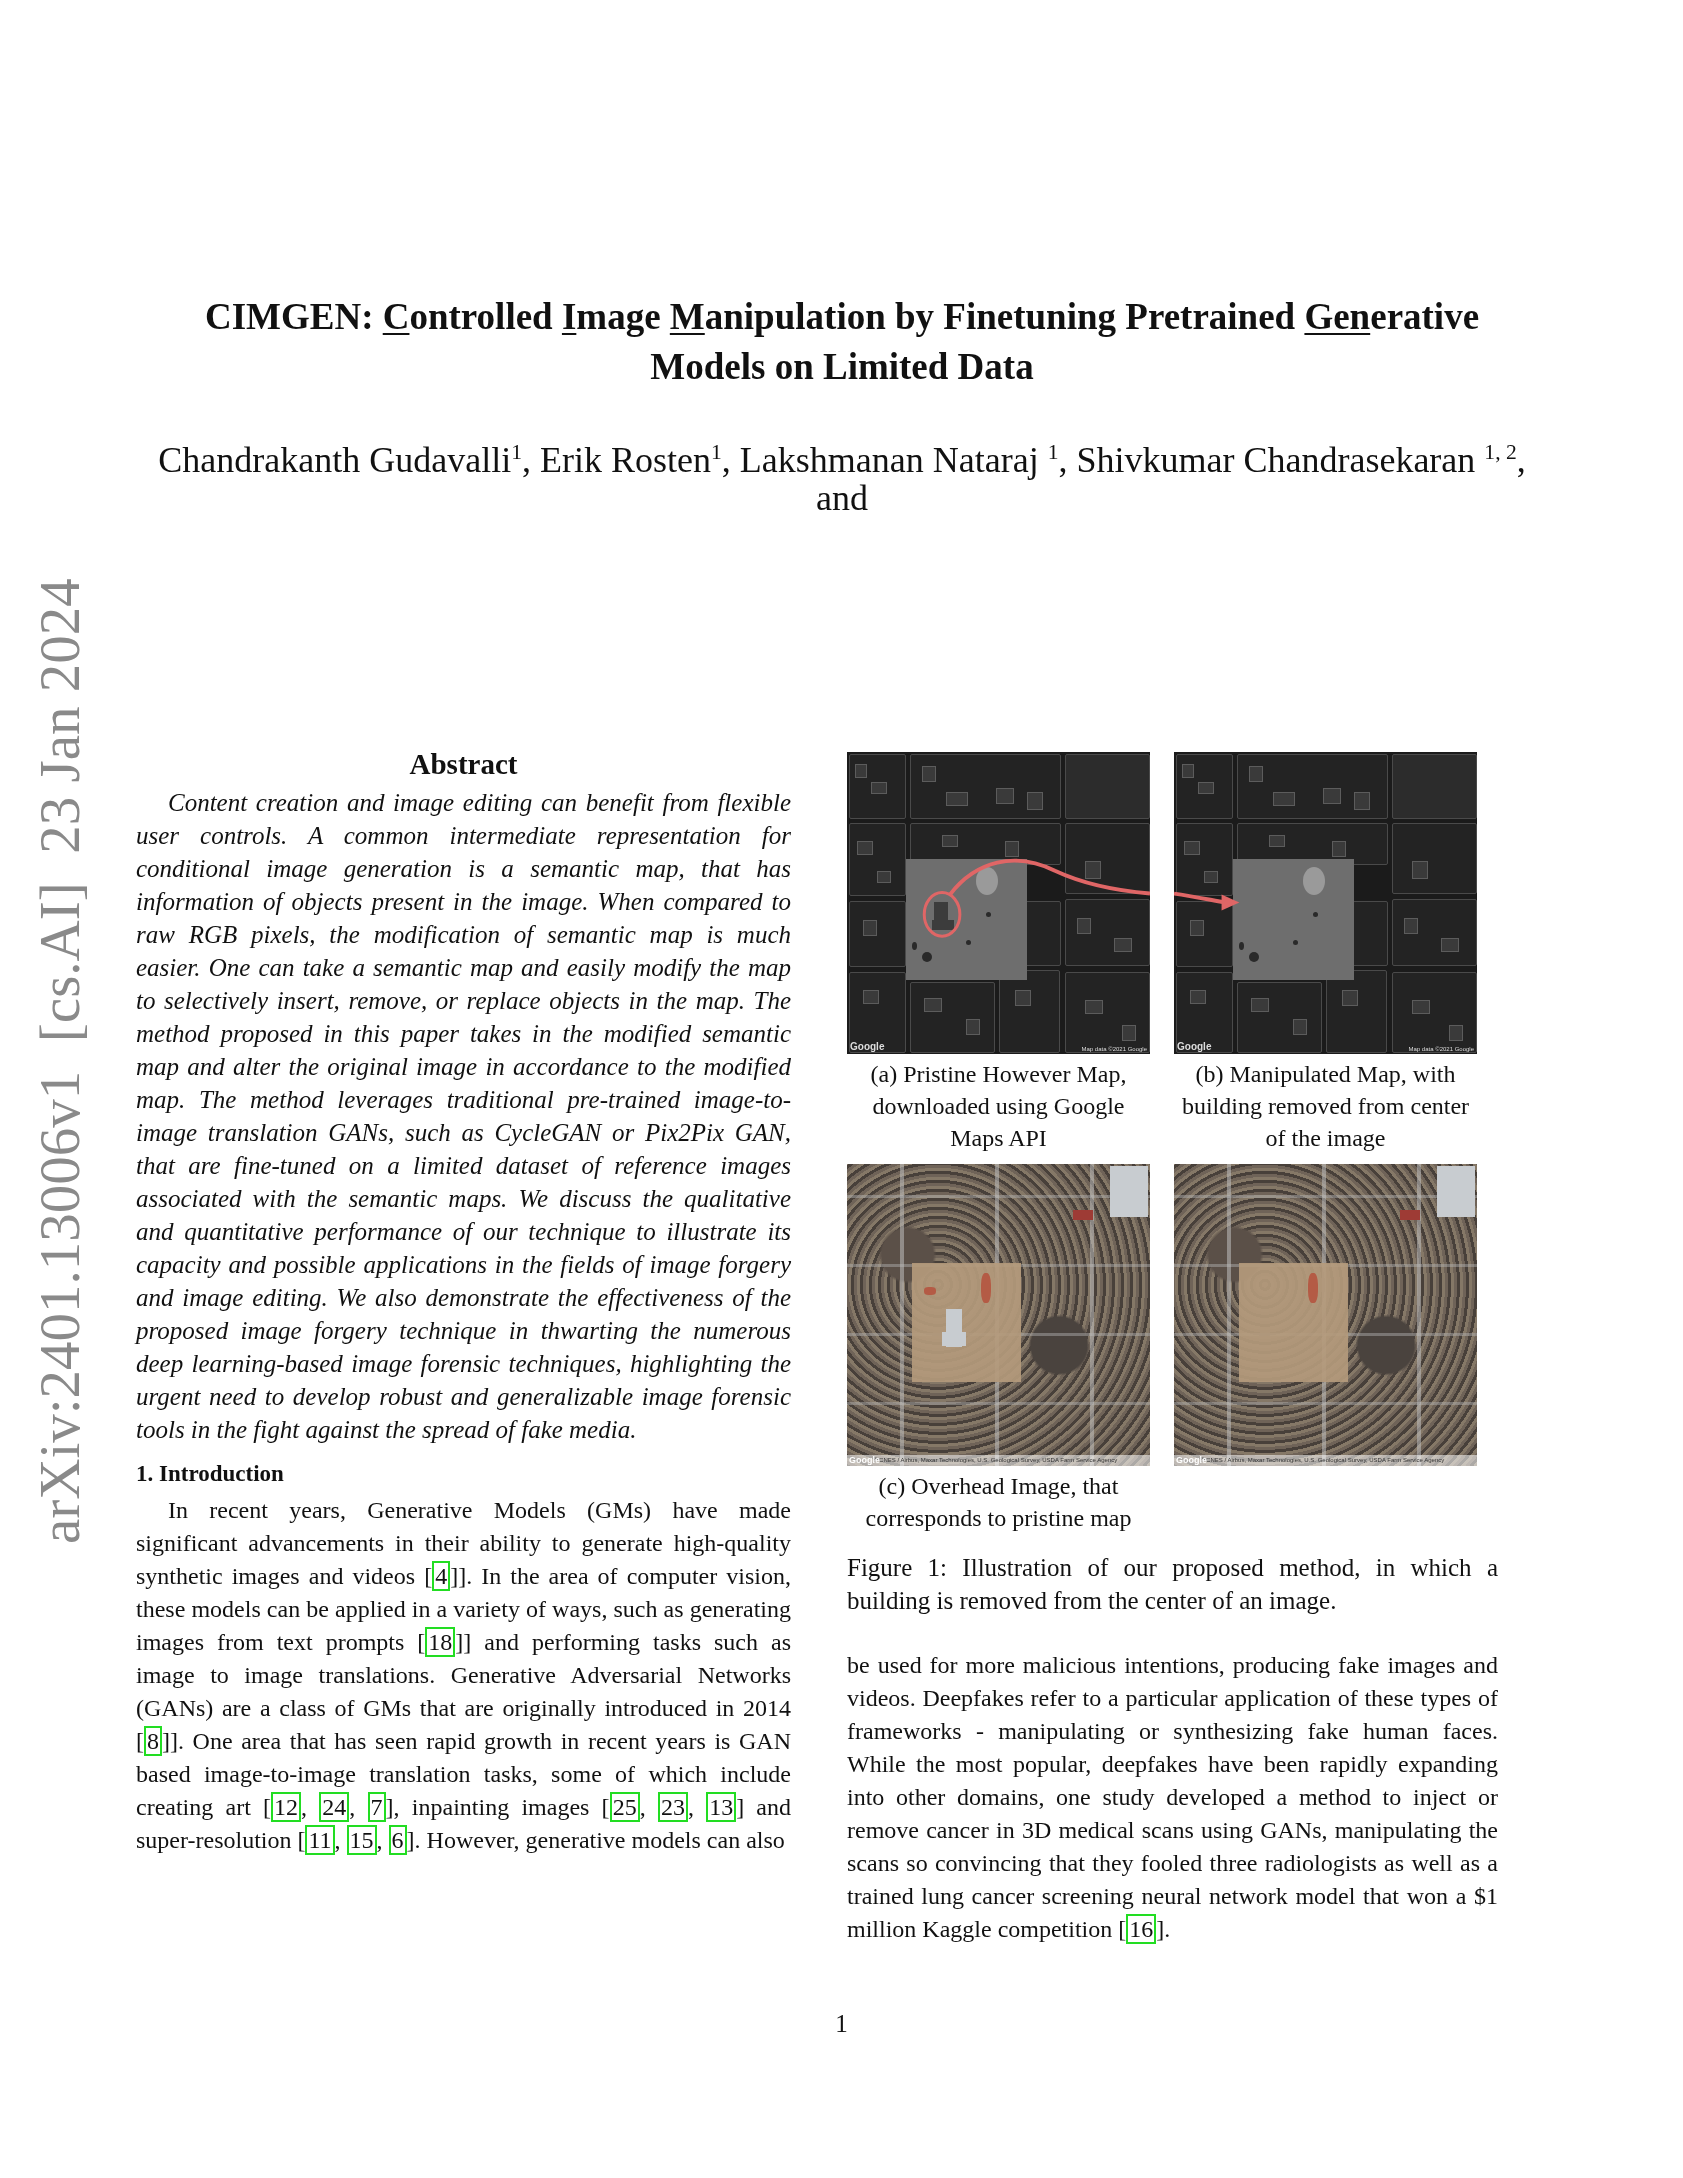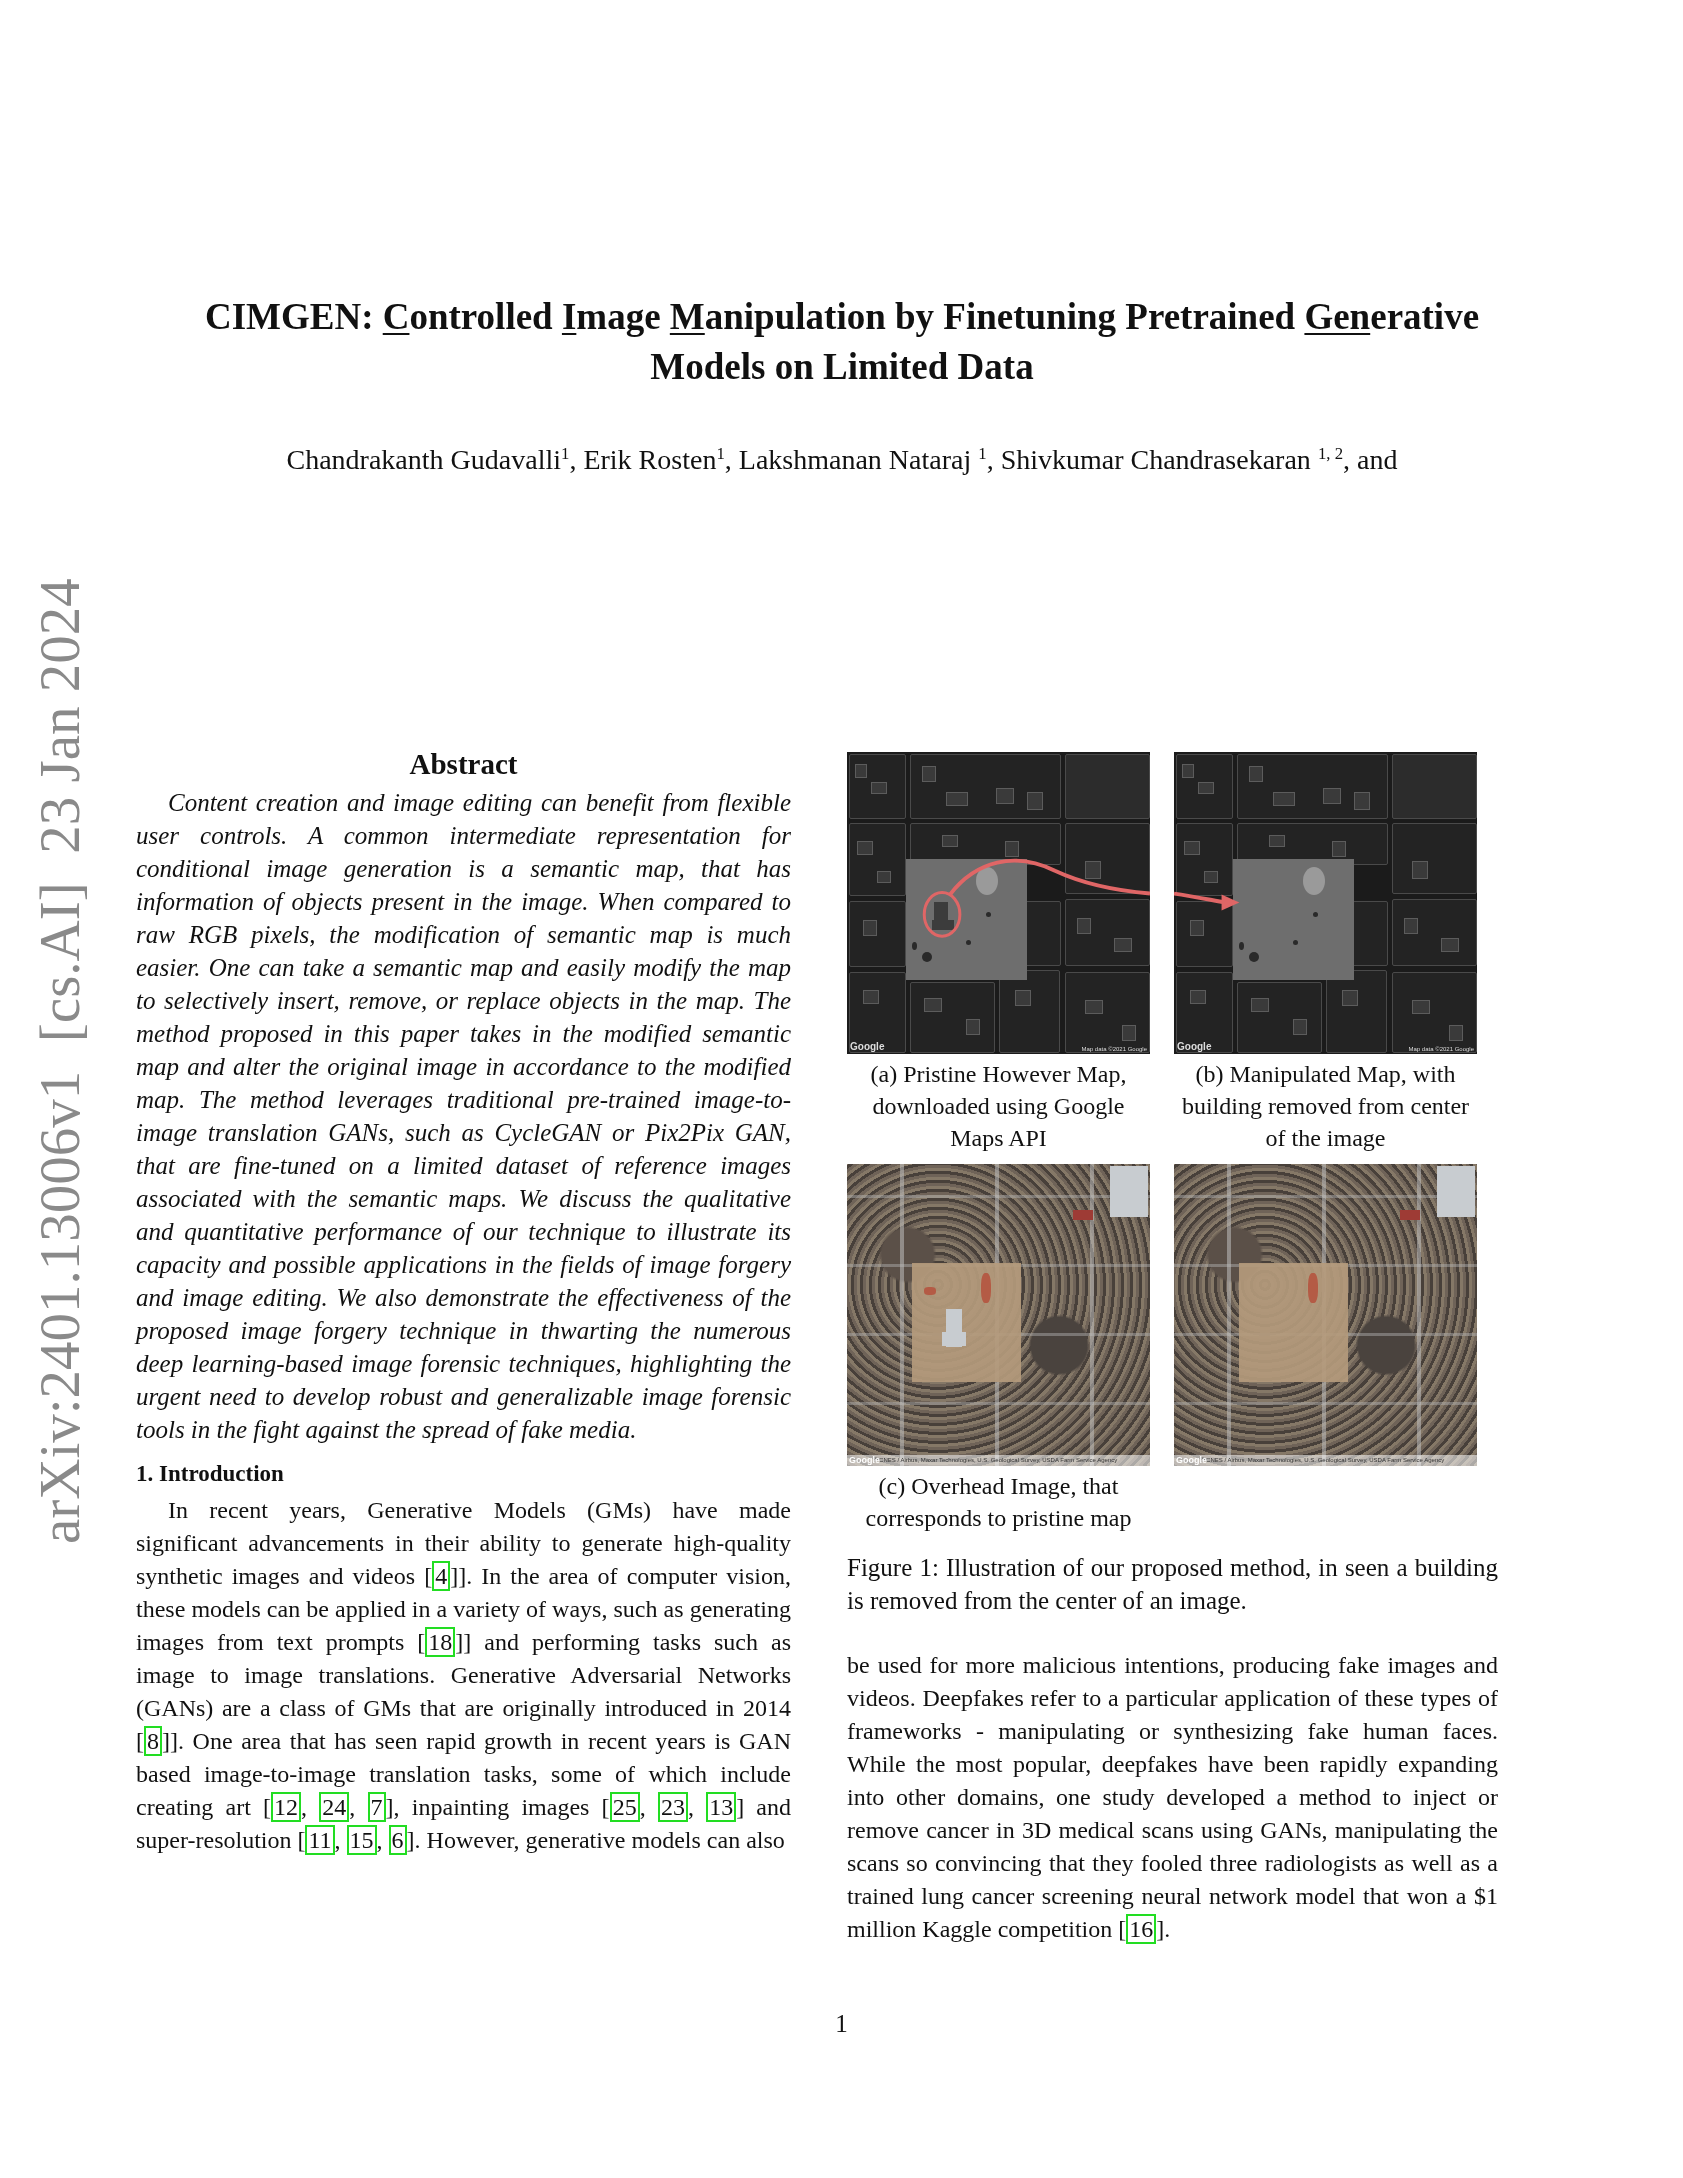--- a/index.html
+++ b/index.html
@@ -10,21 +10,21 @@
   .arxiv-stamp { position: absolute; left: 20px; top: 1544px; width: 970px; height: 79px;
                  transform-origin: 0 0; transform: rotate(-90deg);
                  font-size: 57px; color: #8a8a8a; letter-spacing: 0px; white-space: pre;
                  font-family: "Liberation Serif", serif; line-height: 79px; }
 
   .title { position: absolute; left: 129px; top: 292px; width: 1426px; text-align: center;
            font-weight: bold; font-size: 37px; line-height: 50px; }
   .title u { text-decoration: underline; text-underline-offset: 4px; text-decoration-thickness: 2px; }
 
   .authors { position: absolute; left: 129px; top: 441px; width: 1426px; text-align: center;
-             font-size: 28px; line-height: 38px; }
+             font-size: 36px; line-height: 38px; }
   .affils { position: absolute; left: 129px; top: 557px; width: 1426px; text-align: center;
             font-size: 28px; line-height: 38px; }
   sup { font-size: 60%; line-height: 0; vertical-align: super; }
 
   .col-left { position: absolute; left: 136px; top: 744px; width: 655px; }
   .col-right { position: absolute; left: 847px; top: 744px; width: 651px; }
 
   .abstract-head { text-align: center; font-weight: bold; font-size: 29px; line-height: 40px; margin: 0 0 2px 0; }
   .abstract-body { font-style: italic; font-size: 25px; line-height: 33px; text-align: justify; text-indent: 32px; margin: 0; hyphens: manual; }
 
@@ -228,20 +228,20 @@
           <div class="parkfield" style="left:65px;top:99px;width:109px;height:119px;"></div>
           <div class="redpatch" style="left:134px;top:109px;width:10px;height:30px;"></div>
           <div class="roof" style="left:263px;top:2px;width:38px;height:51px;"></div>
           <div class="redroof" style="left:226px;top:46px;width:20px;height:10px;"></div>
           <span class="sat-logo">Google</span>
           <div class="sat-credit">© CNES / Airbus, Maxar Technologies, U.S. Geological Survey, USDA Farm Service Agency</div>
         </div>
       </div>
     </div>
 
-    <p class="fig-caption" style="margin-top:0;">Figure 1: Illustration of our proposed method, in seen a building is removed from the center of an image.</p>
+    <p class="fig-caption" style="margin-top:0;">Figure 1: Illustration of our proposed method, in which a building is removed from the center of an image.</p>
 
     <p class="body-text" style="margin-top:32px;"><span>be used for more malicious intentions, producing fake im­ages and videos. Deepfakes refer to a particular application of these types of frameworks - manipulating or synthesizing fake human faces. While the most popular, deepfakes have been rapidly expanding into other domains, one study de­veloped a method to inject or remove cancer in 3D medical scans using GANs, manipulating the scans so convincing that they fooled three radiologists as well as a trained lung cancer screening neural network model that won a $1 mil­lion Kaggle competition [</span><span class="cite">16</span><span>].</span></p>
   </div>
 
   <div class="page-number">1</div>
 </div>
 
 
 </body></html>

